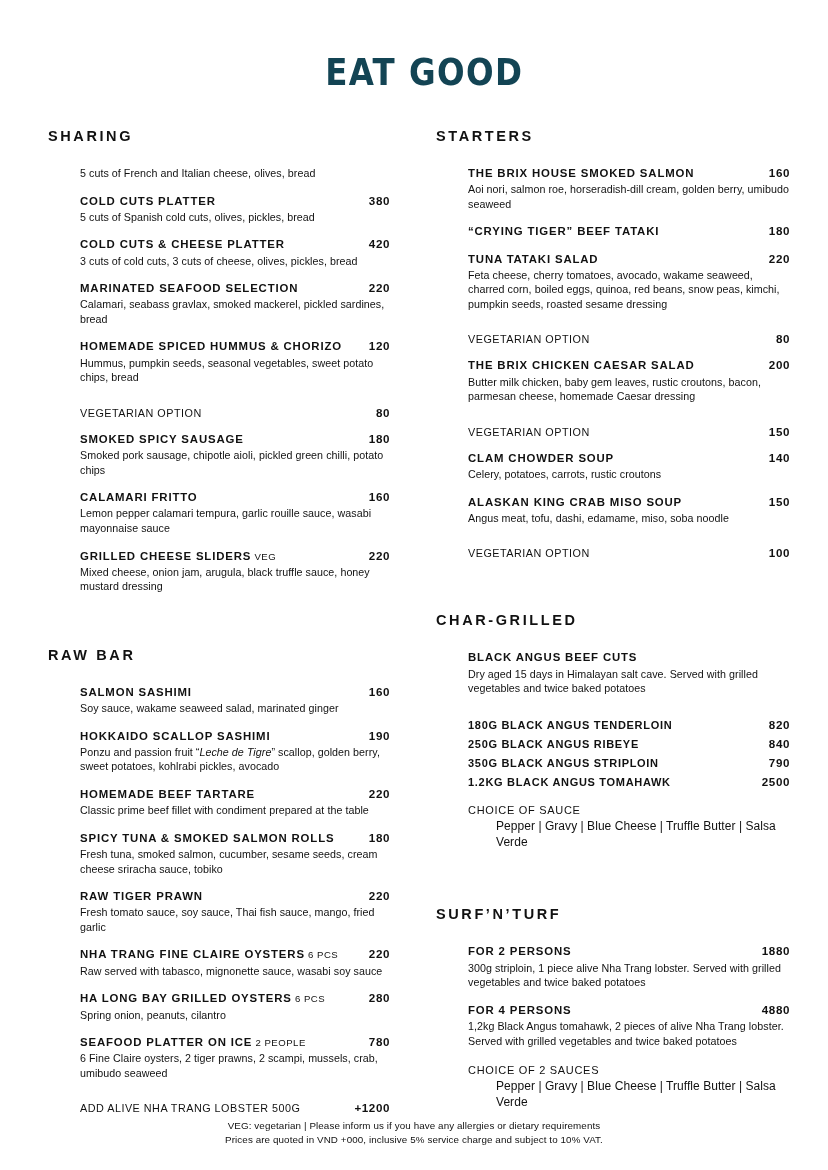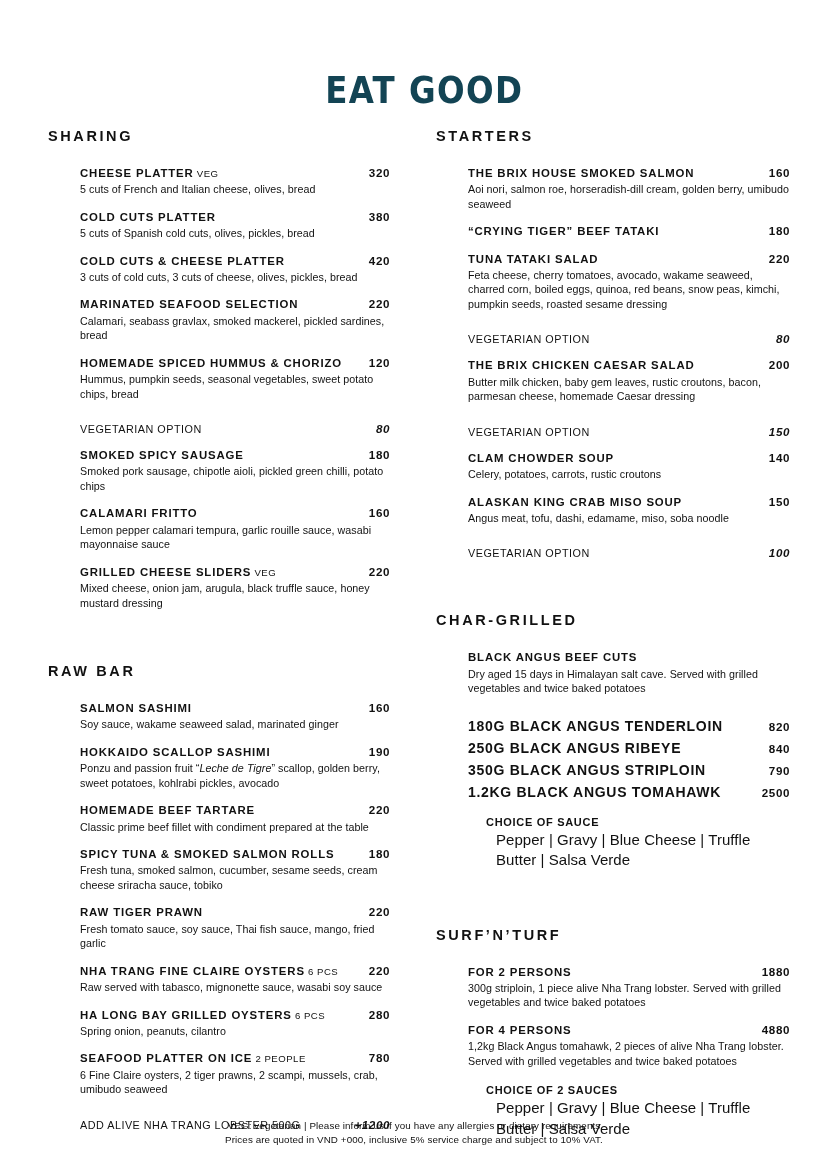--- a/index.html
+++ b/index.html
@@ -18,21 +18,21 @@
   .page {
     width: 828px;
     height: 1170px;
     position: relative;
     box-sizing: border-box;
   }
 
   
   .header {
     text-align: center;
-    padding-top: 71px;
+    padding-top: 53px;
     margin-left: 20px;
   }
   .brand-title {
     font-family: "DejaVu Sans", sans-serif;
     font-weight: 700;
     font-size: 38px;
     letter-spacing: 1.5px;
     color: #134454;
     line-height: 1;
     font-stretch: condensed;
@@ -124,56 +124,54 @@
     font-weight: 400;
     font-size: 10.8px;
     letter-spacing: 0.5px;
     text-transform: uppercase;
   }
   .sub-price {
     font-weight: 700;
     font-size: 11.6px;
     letter-spacing: 0.6px;
     white-space: nowrap;
-    font-style: italic;
   }
 
   
   .line-row {
     display: flex;
     align-items: baseline;
     justify-content: space-between;
     gap: 10px;
     margin-bottom: 6px;
   }
   .line-label {
     font-weight: 700;
-    font-size: 14px;
+    font-size: 11px;
     letter-spacing: 0.7px;
     text-transform: uppercase;
   }
   .line-price {
     font-weight: 700;
     font-size: 11.6px;
     letter-spacing: 0.6px;
     white-space: nowrap;
   }
 
   
   .note { margin-top: 16px; }
   .note-title {
-    font-weight: 700;
+    font-weight: 400;
     font-size: 11px;
     letter-spacing: 0.7px;
     text-transform: uppercase;
     margin-bottom: 2px;
-    margin-left: 18px;
   }
   .note-text {
-    font-size: 15px;
+    font-size: 12px;
     line-height: 1.36;
     letter-spacing: 0.05px;
     padding-left: 28px;
   }
 
   .spacer-raw    { height: 40px; }
   .spacer-char   { height: 40px; }
   .spacer-surf   { height: 56px; }
 
   
@@ -202,24 +200,20 @@
 
   <div class="columns">
 
     <div class="col col-left">
       <div class="col-left-inner">
 
         <div class="section">
           <h2 class="section-title">SHARING</h2>
           <div class="section-body" id="sharing-items">
               <div class="item">
-                <div class="item-head">
-                  <span class="item-name">CHEESE PLATTER<span class="qualifier"> VEG</span></span>
-                  <span class="item-price">320</span>
-                </div>
                 <div class="item-desc">5 cuts of French and Italian cheese, olives, bread</div>
               </div>
               <div class="item">
                 <div class="item-head">
                   <span class="item-name">COLD CUTS PLATTER</span>
                   <span class="item-price">380</span>
                 </div>
                 <div class="item-desc">5 cuts of Spanish cold cuts, olives, pickles, bread</div>
               </div>
               <div class="item">

